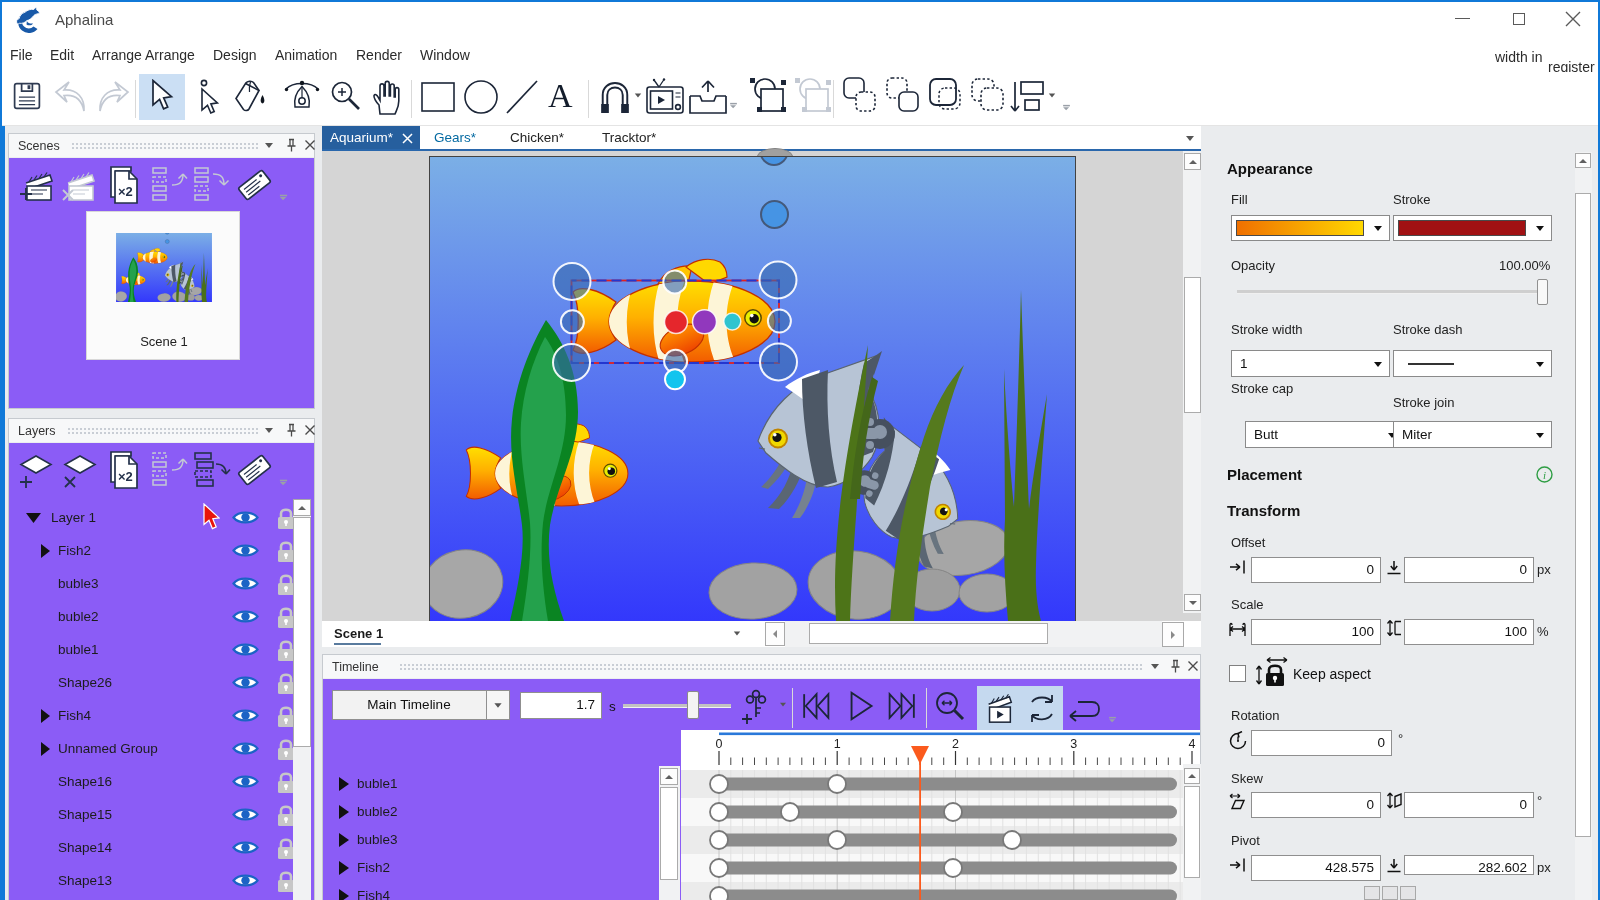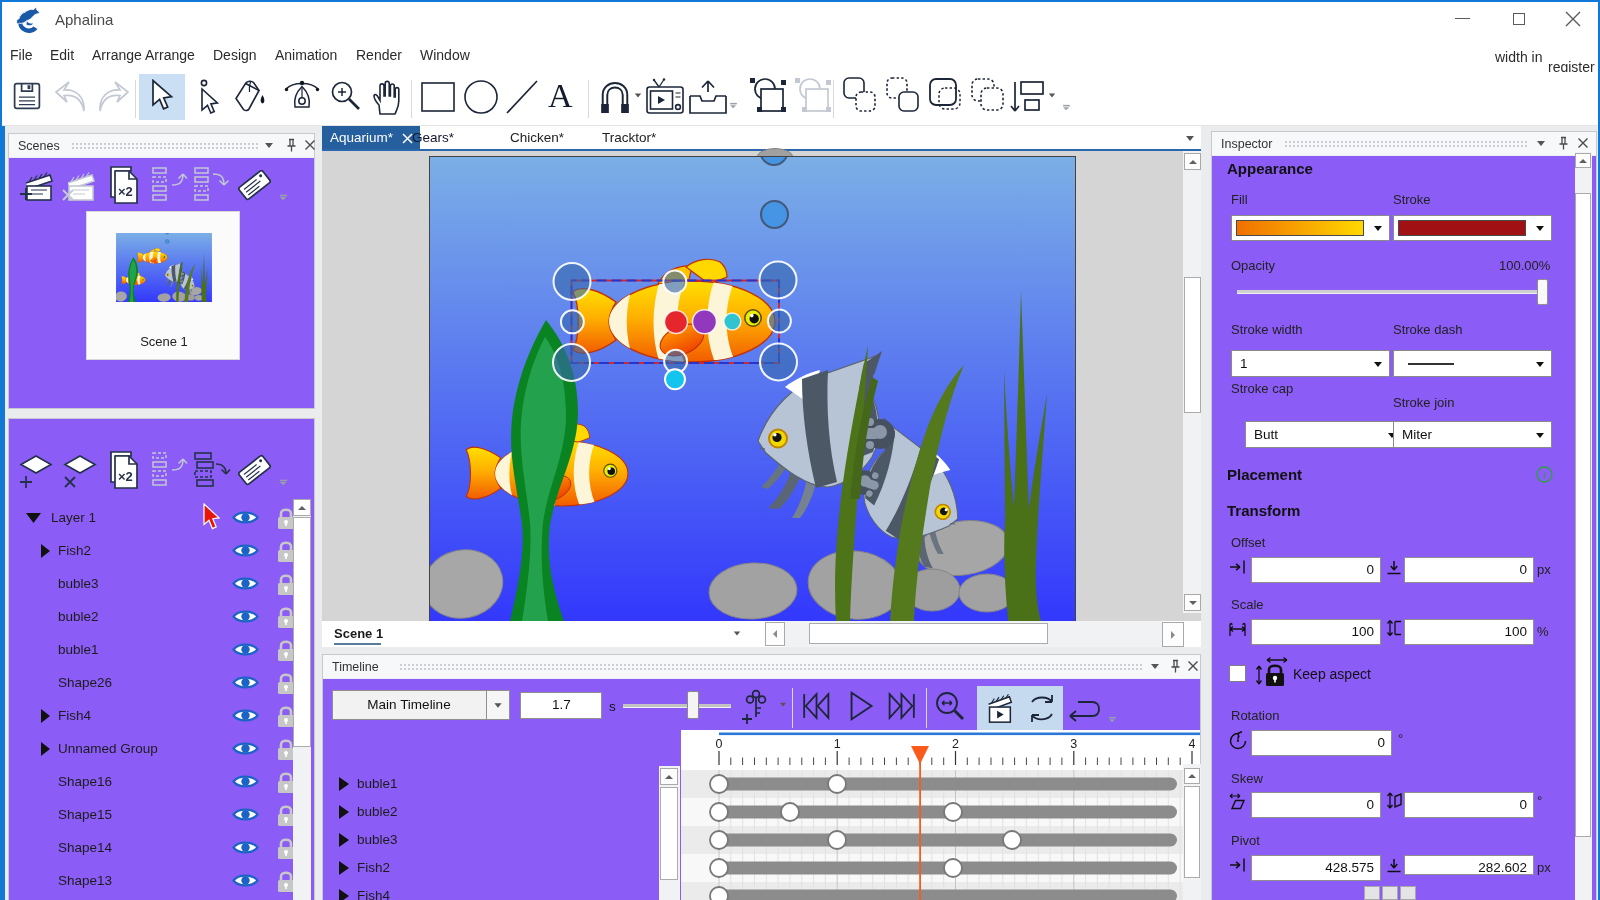--- a/index.html
+++ b/index.html
@@ -268,20 +268,31 @@
   <div class="abs" style="left:29px;top:21px;width:96px;height:69px">
    <svg width="96" height="69" viewBox="0 0 645 464">
             <use href="#scenesym"></use>
           </svg>
   </div>
   <div class="abs" style="left:0;top:122px;width:154px;text-align:center;font-size:13px;color:#222">Scene 1</div>
  </div>
 </div>
 
 <div class="panel" style="left:8px;top:418px;width:307px;height:482px;border-bottom:none">
+ <div class="phead">
+  <span class="ptitle">Layers</span>
+  <div class="grip" style="left:58px;width:192px"></div>
+  <div class="carr abs" style="left:256px;top:9px"></div>
+  <svg class="abs" style="left:276px;top:4px" width="13" height="15" viewBox="0 0 13 15" fill="none" stroke="#4a4a4a" stroke-width="1.3">
+          <path d="M4,1.5 H9 M5,1.5 V8 M8,1.5 V8 M2.5,8 H10.5 M6.5,8 V13.5"></path>
+        </svg>
+  <svg class="abs" style="left:295px;top:5px" width="12" height="12" viewBox="0 0 12 12">
+          <path d="M1.5,1.5 L10.5,10.5 M10.5,1.5 L1.5,10.5" stroke="#4a4a4a" stroke-width="1.4"></path>
+        </svg>
+ </div>
  <svg class="abs" style="left:8px;top:32px" width="38" height="40" viewBox="0 0 38 40" fill="none" stroke="#24314a" stroke-width="1.6">
   <path d="M19,5 L34,13.5 L19,22 L4,13.5 Z" fill="#fff"></path>
   <path d="M3,31 H15 M9,25 V37" stroke-width="1.8"></path>
  </svg>
  <svg class="abs" style="left:52px;top:32px" width="38" height="40" viewBox="0 0 38 40" fill="none" stroke="#24314a" stroke-width="1.6">
   <path d="M19,5 L34,13.5 L19,22 L4,13.5 Z" fill="#fff"></path>
   <path d="M4,26 L14,36 M14,26 L4,36" stroke-width="1.8"></path>
  </svg>
  <svg class="abs" style="left:98px;top:31px" width="34" height="40" viewBox="0 0 34 40" fill="none" stroke="#24314a" stroke-width="1.7">
   <path d="M8,6 H24 V2 H4 V32 H8" fill="#fff"></path>
@@ -466,21 +477,21 @@
     </div>
 <div class="sbthumb" style="left:293px;top:517px;width:18px;height:230px"></div>
 
 <div class="abs" style="left:322px;top:126px;width:879px;height:25px;background:#fff"></div>
 <div class="abs" style="left:322px;top:126px;width:98px;height:25px;background:#265f9e;color:#fff;font-size:13.5px">
  <span class="abs" style="left:8px;top:4px">Aquarium*</span>
  <svg class="abs" style="left:80px;top:7px" width="11" height="11" viewBox="0 0 11 11">
         <path d="M1,1 L10,10 M10,1 L1,10" stroke="#fff" stroke-width="1.5"></path>
       </svg>
 </div>
-<div class="abs" style="left:412px;top:130px;font-size:13.5px;color:#0f172a">Gears*</div>
+<div class="abs" style="left:434px;top:130px;font-size:13.5px;color:#0369a1">Gears*</div>
 <div class="abs" style="left:510px;top:130px;font-size:13.5px;color:#222">Chicken*</div>
 <div class="abs" style="left:602px;top:130px;font-size:13.5px;color:#222">Tracktor*</div>
 <div class="carr abs" style="left:1186px;top:136px"></div>
 <div class="abs" style="left:322px;top:148.5px;width:879px;height:2.5px;background:#2a67ac"></div>
 
 <div class="abs" style="left:322px;top:151px;width:879px;height:470px;background:#d5d5d5"></div>
 <div class="abs" style="left:757px;top:148px;width:36px;height:10px;background:#a0a0a0;border:1px solid #808080;border-bottom:none;border-radius:50% 50% 0 0/90% 90% 0 0"></div>
 <div class="abs" style="left:430px;top:157px;width:645px;height:464px;outline:1px solid #424242">
 <svg width="645" height="464" viewBox="0 0 645 464">
 <defs>
@@ -615,21 +626,21 @@
           <path d="M1.5,1.5 L10.5,10.5 M10.5,1.5 L1.5,10.5" stroke="#4a4a4a" stroke-width="1.4"></path>
         </svg>
  </div>
 </div>
 
 <div class="abs" style="left:332px;top:690px;width:178px;height:30px;background:#f2f2f2;border:1px solid #8f8f8f">
  <div class="abs" style="left:0;right:24px;top:6px;text-align:center;font-size:13.5px;color:#111">Main Timeline</div>
  <div class="abs" style="right:0;top:0;width:23px;height:28px;border-left:1px solid #8f8f8f;background:#f6f6f6"></div>
  <div class="carr abs" style="right:7px;top:12px;transform:scale(.9)"></div>
 </div>
-<div class="inp" style="left:520px;top:692px;width:82px;height:27px;text-align:center;padding-left:7px">1.7</div>
+<div class="inp" style="left:520px;top:692px;width:82px;height:27px;text-align:right;padding-left:7px">1.7</div>
 <div class="abs" style="left:609px;top:699px;font-size:13.5px;color:#111">s</div>
 <div class="abs" style="left:623px;top:704px;width:108px;height:4px;background:#c2c2c2;border-bottom:1px solid #f2f2f2"></div>
 <div class="abs" style="left:687px;top:691px;width:12px;height:28px;background:#f4f4f4;border:1px solid #8a8a8a;border-radius:2px"></div>
 <svg class="abs" style="left:738px;top:689px" width="36" height="38" viewBox="0 0 36 38" fill="none" stroke="#1c2638" stroke-width="1.7">
  <circle cx="18" cy="5" r="3.4"></circle>
       <circle cx="12" cy="10.5" r="3.4"></circle>
       <circle cx="24" cy="10.5" r="3.4"></circle>
  <path d="M18,8.5 L18,28 M18,19 h5 M18,24 h4"></path>
  <path d="M4,30 H14 M9,25 V35" stroke-width="1.8"></path>
 </svg>
@@ -814,33 +825,20 @@
       <i></i>
     </div>
 <div class="sbthumb" style="left:660px;top:787px;width:18px;height:93px"></div>
 
 <div class="sbtrack" style="left:1183px;top:764px;width:18px;height:136px"></div>
 <div class="sbbtn up" style="left:1184px;top:768px;width:16px;height:16px">
       <i></i>
     </div>
 <div class="sbthumb" style="left:1184px;top:786px;width:16px;height:92px"></div>
 
-<div class="panel" style="left:1211px;top:131px;width:386px;height:769px;border-bottom:none">
- <div class="phead">
-  <span class="ptitle">Inspector</span>
-  <div class="grip" style="left:72px;width:245px"></div>
-  <div class="carr abs" style="left:325px;top:9px"></div>
-  <svg class="abs" style="left:345px;top:4px" width="13" height="15" viewBox="0 0 13 15" fill="none" stroke="#4a4a4a" stroke-width="1.3">
-          <path d="M4,1.5 H9 M5,1.5 V8 M8,1.5 V8 M2.5,8 H10.5 M6.5,8 V13.5"></path>
-        </svg>
-  <svg class="abs" style="left:365px;top:5px" width="12" height="12" viewBox="0 0 12 12">
-          <path d="M1.5,1.5 L10.5,10.5 M10.5,1.5 L1.5,10.5" stroke="#4a4a4a" stroke-width="1.4"></path>
-        </svg>
- </div>
-</div>
 <div class="bold15" style="left:1227px;top:160px">Appearance</div>
 <div class="lbl13" style="left:1231px;top:192px">Fill</div>
 <div class="lbl13" style="left:1393px;top:192px">Stroke</div>
 <div class="combo" style="left:1231px;top:215px;width:159px;height:26px">
  <div class="abs" style="left:4px;top:4px;width:128px;height:16px;border:1px solid #4a4a4a;background:linear-gradient(90deg,#f07000,#ffd800)"></div>
  <div class="da"></div>
 </div>
 <div class="combo" style="left:1393px;top:215px;width:159px;height:26px">
  <div class="abs" style="left:4px;top:4px;width:128px;height:16px;border:1px solid #4a4a4a;background:#a11113"></div>
  <div class="da"></div>

